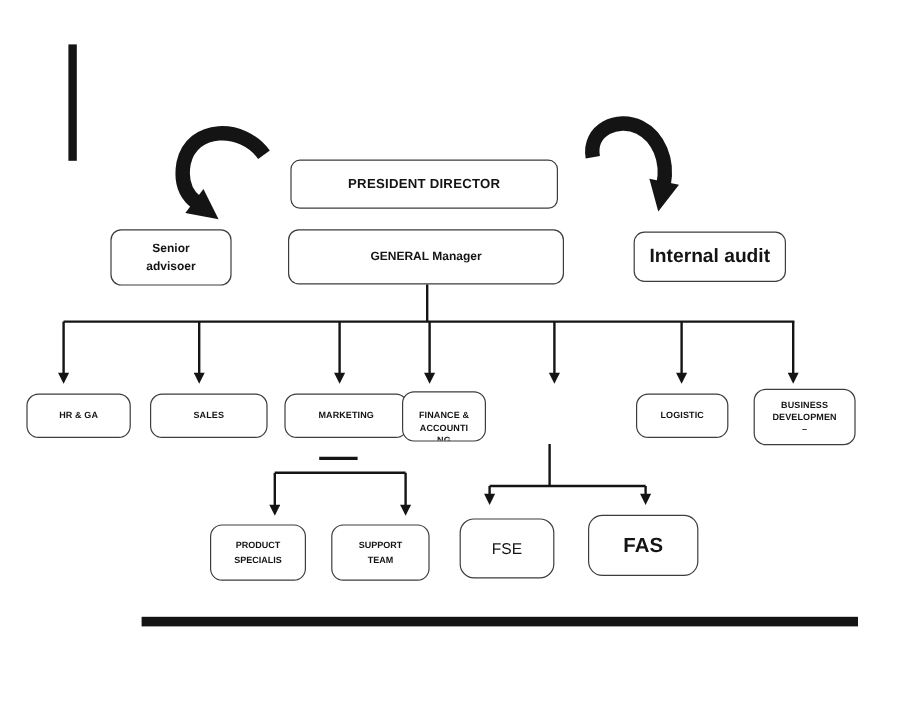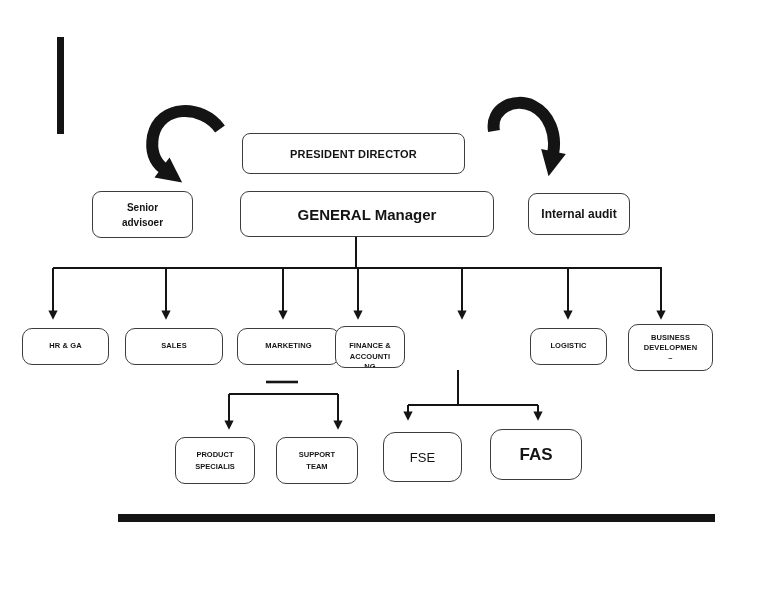--- a/index.html
+++ b/index.html
@@ -33,22 +33,22 @@
     position: absolute;
     background: var(--background);
     border: 1.4px solid var(--border);
     display: flex; align-items: center; justify-content: center;
     text-align: center; white-space: pre-line;
     font-weight: 700; color: var(--ink);
     z-index: 2;
   }
   .n-president { left: 242px; top: 133px; width: 223px; height: 41px; border-radius: 8px; font-size: 11px; letter-spacing: 0.2px; }
   .n-senior    { left: 92px;  top: 191px; width: 101px; height: 47px; border-radius: 9px; font-size: 10px; line-height: 15px; }
-  .n-gm        { left: 240px; top: 191px; width: 254px; height: 46px; border-radius: 9px; font-size: 15px; }
-  .n-audit     { left: 528px; top: 193px; width: 102px; height: 42px; border-radius: 9px; font-size: 12px; }
+  .n-gm        { left: 240px; top: 191px; width: 230px; height: 46px; border-radius: 9px; font-size: 10px; }
+  .n-audit     { left: 528px; top: 193px; width: 127px; height: 42px; border-radius: 9px; font-size: 16px; }
 
   .n-dept { border-radius: 10px; font-size: 7.5px; line-height: 10.5px; letter-spacing: 0.1px; }
   .n-hrga      { left: 22px;  top: 328px; width: 87px; height: 37px; }
   .n-sales     { left: 125px; top: 328px; width: 98px; height: 37px; }
   .n-marketing { left: 237px; top: 328px; width: 103px; height: 37px; }
   .n-finance   { left: 335px; top: 326px; width: 70px; height: 42px; align-items: flex-end; padding-top: 6px; }
   .n-finance .clip { height: 26px; overflow: hidden; }
   .n-tech      { left: 420px; top: 325px; width: 80px; height: 45px; }
   .n-logistic  { left: 530px; top: 328px; width: 77px; height: 37px; }
   .n-bizdev    { left: 628px; top: 324px; width: 85px; height: 47px; line-height: 10px; }

